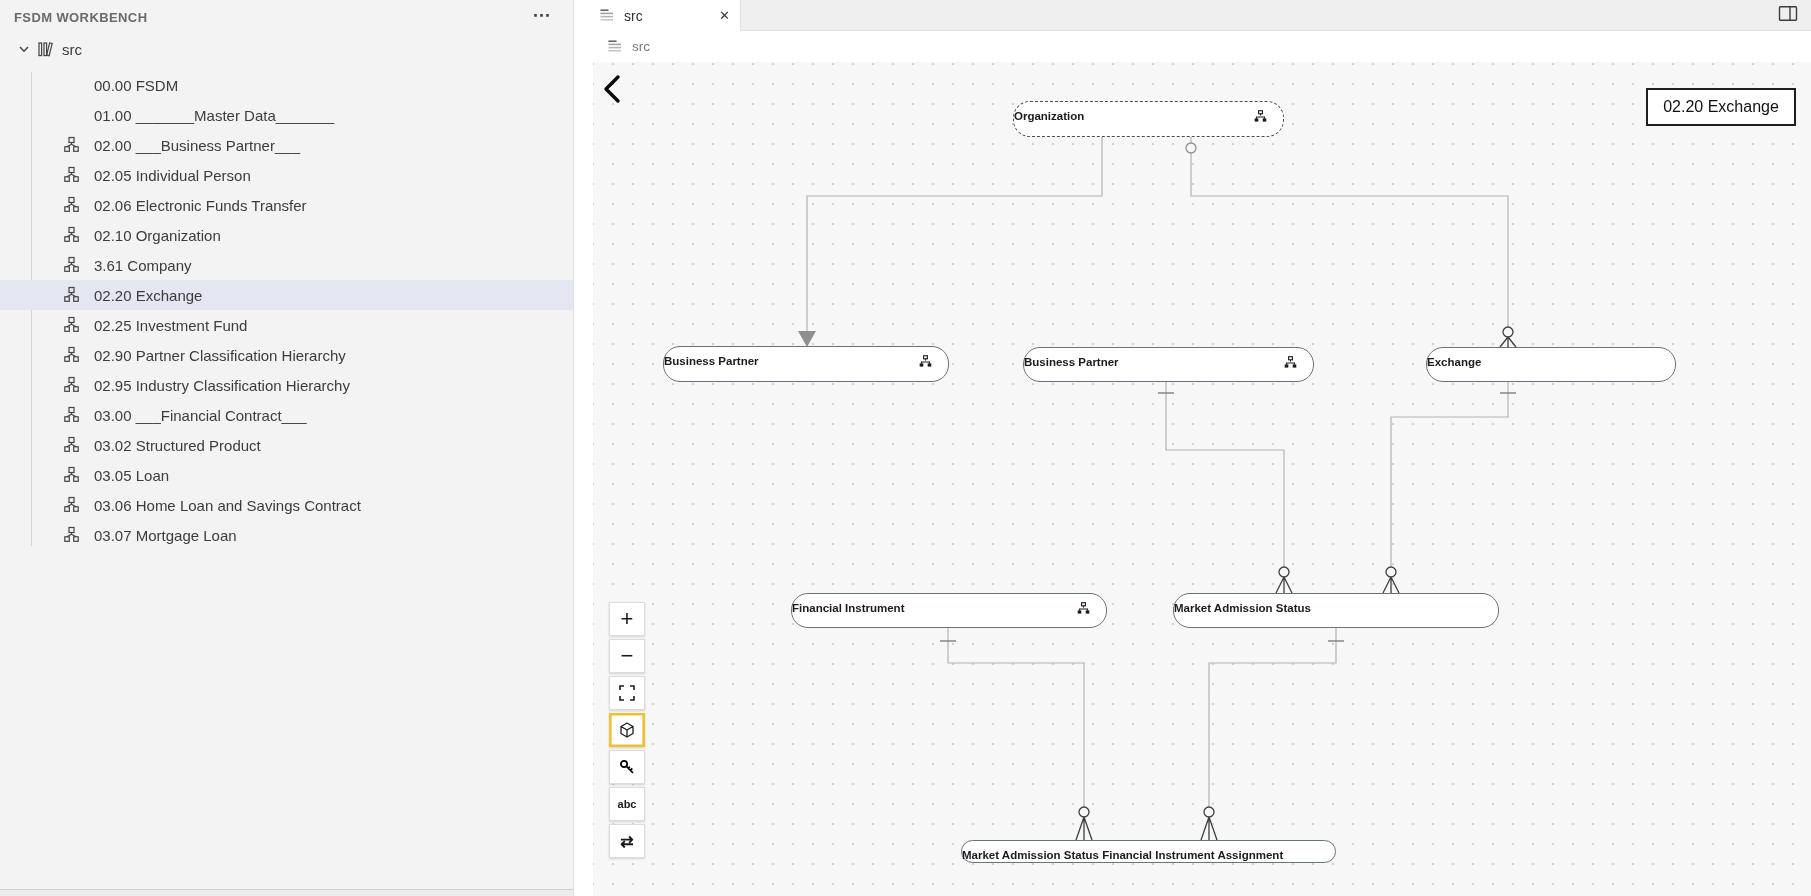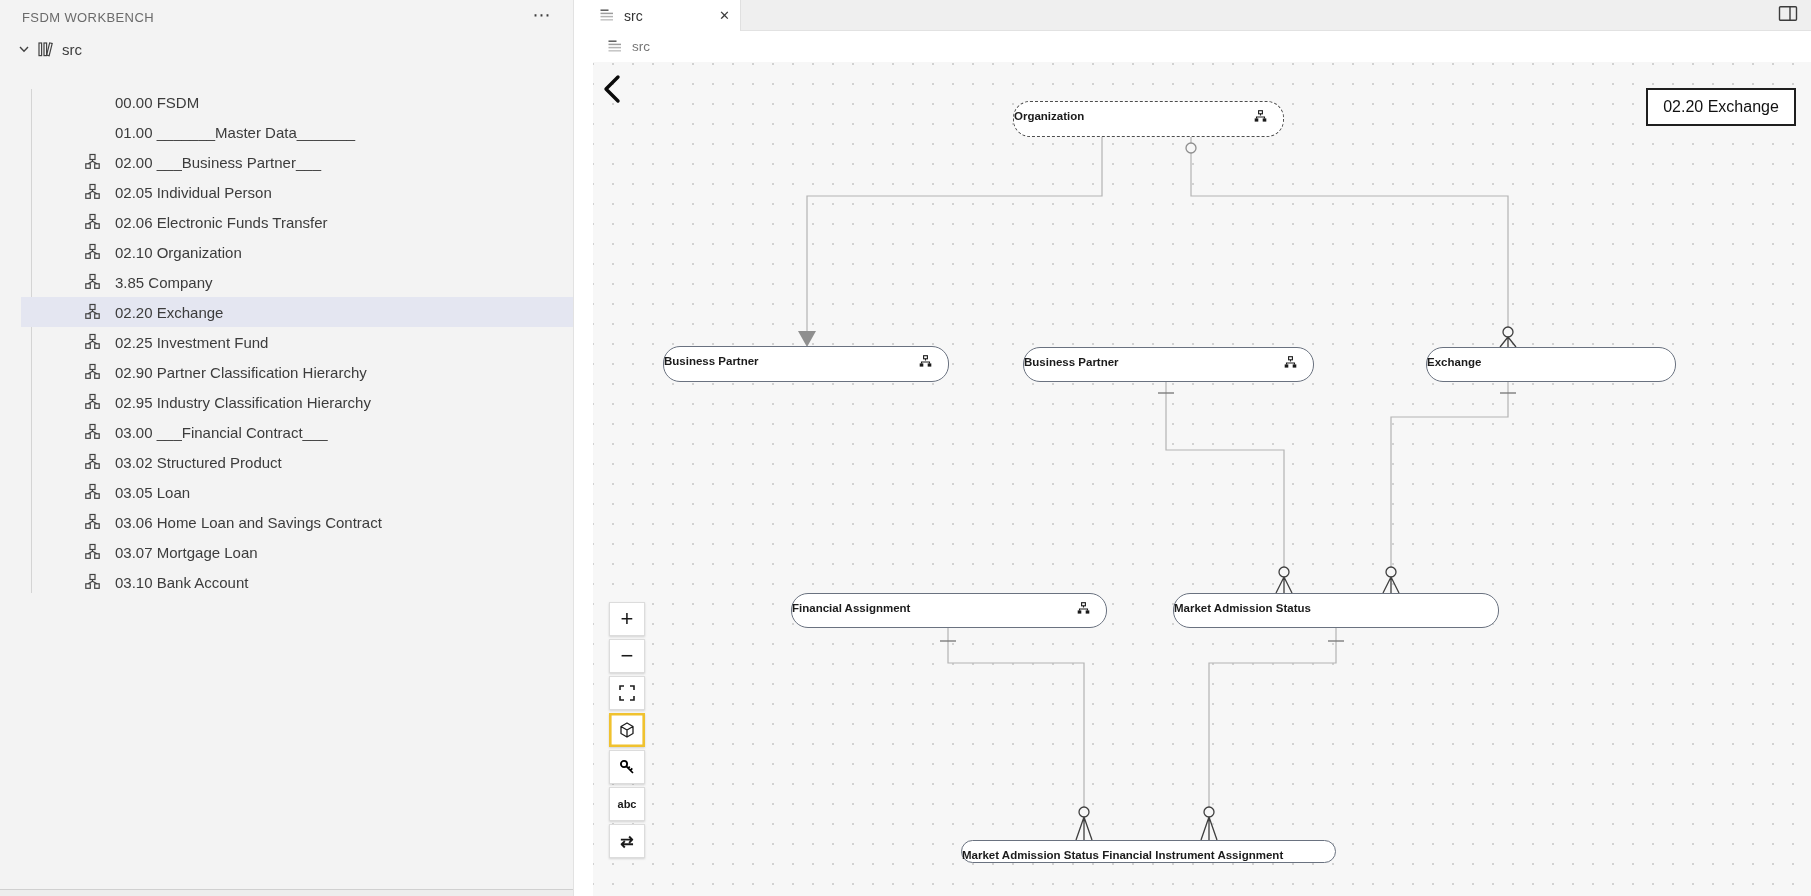--- a/index.html
+++ b/index.html
@@ -3,29 +3,29 @@
 <meta charset="utf-8">
 <style>
   * { margin:0; padding:0; box-sizing:border-box; }
   html,body { width:1811px; height:896px; overflow:hidden; background:#fff;
               font-family:"Liberation Sans", sans-serif; }
   .app { display:flex; width:1811px; height:896px; }
 
   
   .sidebar { position:relative; width:573px; flex:none; background:#f3f3f3; height:100%; }
   .sidebar-header { position:relative; height:34px; display:flex; align-items:center;
-                    padding-left:22px; color:#6a6a6a; font-size:13px; letter-spacing:.4px; }
+                    padding-left:14px; color:#6a6a6a; font-size:13px; letter-spacing:.4px;font-weight:bold; }
   .more { position:absolute; right:22px; top:4px; font-size:18px; color:#3c3c3c; cursor:pointer; }
   .tree { font-size:15px; color:#3c3c3c; }
   .trow { display:flex; align-items:center; height:30px; position:relative; cursor:pointer; white-space:nowrap; }
   .trow.section { height:27px; font-weight:700; font-size:13.5px; color:#3b3b3b; }
   .chev { width:16px; height:16px; flex:none; display:inline-flex; }
   .icn { width:17px; height:17px; flex:none; display:inline-flex; }
   .pad { flex:none; display:inline-block; }
-  .tree-items { position:relative; margin-top:23px;padding-left:21px; }
+  .tree-items { position:relative; margin-top:6px; }
   .tree-items .guide { position:absolute; left:31px; top:2px; bottom:4px; width:1px; background:#d4d4d4; }
   .item { display:flex; align-items:center; height:30px; position:relative; cursor:pointer; }
   .item .icn { position:absolute; left:63px; top:6px; }
   .item .lbl { position:absolute; left:94px; }
   .item.selected { background:#e4e6f1; }
   .sidebar-bottom { position:absolute; left:0; right:0; bottom:0; height:7px;
                     background:#ededed; border-top:1px solid #d0d0d0; }
 
   
   .editor { flex:1; min-width:0; display:flex; flex-direction:column; background:#fff;
@@ -171,21 +171,21 @@
             <span class="icn">
               <svg width="17" height="17" viewBox="0 0 17 17">
                 <g fill="none" stroke="#424242" stroke-width="1.2">
                   <rect x="6" y="1.5" width="5" height="5"></rect>
                   <rect x="1.8" y="10.8" width="4.5" height="4.5"></rect>
                   <rect x="10.7" y="10.8" width="4.5" height="4.5"></rect>
                   <path d="M8.5,6.5 L8.5,8.2 M8.5,8.2 L4,10.8 M8.5,8.2 L13,10.8"></path>
                 </g>
               </svg>
             </span>
-            <span class="lbl">3.85 Company</span>
+            <span class="lbl">3.61 Company</span>
           </div>
           <div class="item selected">
             <span class="icn">
               <svg width="17" height="17" viewBox="0 0 17 17">
                 <g fill="none" stroke="#424242" stroke-width="1.2">
                   <rect x="6" y="1.5" width="5" height="5"></rect>
                   <rect x="1.8" y="10.8" width="4.5" height="4.5"></rect>
                   <rect x="10.7" y="10.8" width="4.5" height="4.5"></rect>
                   <path d="M8.5,6.5 L8.5,8.2 M8.5,8.2 L4,10.8 M8.5,8.2 L13,10.8"></path>
                 </g>
@@ -289,33 +289,20 @@
               <svg width="17" height="17" viewBox="0 0 17 17">
                 <g fill="none" stroke="#424242" stroke-width="1.2">
                   <rect x="6" y="1.5" width="5" height="5"></rect>
                   <rect x="1.8" y="10.8" width="4.5" height="4.5"></rect>
                   <rect x="10.7" y="10.8" width="4.5" height="4.5"></rect>
                   <path d="M8.5,6.5 L8.5,8.2 M8.5,8.2 L4,10.8 M8.5,8.2 L13,10.8"></path>
                 </g>
               </svg>
             </span>
             <span class="lbl">03.07 Mortgage Loan</span>
-          </div>
-          <div class="item">
-            <span class="icn">
-              <svg width="17" height="17" viewBox="0 0 17 17">
-                <g fill="none" stroke="#424242" stroke-width="1.2">
-                  <rect x="6" y="1.5" width="5" height="5"></rect>
-                  <rect x="1.8" y="10.8" width="4.5" height="4.5"></rect>
-                  <rect x="10.7" y="10.8" width="4.5" height="4.5"></rect>
-                  <path d="M8.5,6.5 L8.5,8.2 M8.5,8.2 L4,10.8 M8.5,8.2 L13,10.8"></path>
-                </g>
-              </svg>
-            </span>
-            <span class="lbl">03.10 Bank Account</span>
           </div>
         </div>
     </div>
     <div class="sidebar-bottom"></div>
   </aside>
 
   <main class="editor">
 
     <div class="tabbar">
       <div class="tab">
@@ -408,21 +395,21 @@
               </svg></span></div>
           <div class="node" style="left: 430px; top: 285px; width: 291px; height: 35px;"><span>Business Partner</span><span class="node-icon"><svg width="13" height="13" viewBox="0 0 13 13">
                 <g stroke="#1a1a1a" stroke-width="1.1" fill="none">
                   <rect x="4.6" y="0.7" width="3.8" height="3.1"></rect>
                   <path d="M6.5,3.8 V5.6 M2.5,8.4 V7 H10.5 V8.4"></path>
                 </g>
                 <rect x="0.7" y="8.4" width="3.6" height="3.2" fill="#1a1a1a"></rect>
                 <rect x="8.7" y="8.4" width="3.6" height="3.2" fill="#1a1a1a"></rect>
               </svg></span></div>
           <div class="node" style="left: 833px; top: 285px; width: 250px; height: 35px;"><span>Exchange</span></div>
-          <div class="node" style="left: 198px; top: 531px; width: 316px; height: 35px;"><span>Financial Assignment</span><span class="node-icon"><svg width="13" height="13" viewBox="0 0 13 13">
+          <div class="node" style="left: 198px; top: 531px; width: 316px; height: 35px;"><span>Financial Instrument</span><span class="node-icon"><svg width="13" height="13" viewBox="0 0 13 13">
                 <g stroke="#1a1a1a" stroke-width="1.1" fill="none">
                   <rect x="4.6" y="0.7" width="3.8" height="3.1"></rect>
                   <path d="M6.5,3.8 V5.6 M2.5,8.4 V7 H10.5 V8.4"></path>
                 </g>
                 <rect x="0.7" y="8.4" width="3.6" height="3.2" fill="#1a1a1a"></rect>
                 <rect x="8.7" y="8.4" width="3.6" height="3.2" fill="#1a1a1a"></rect>
               </svg></span></div>
           <div class="node" style="left: 580px; top: 531px; width: 326px; height: 35px;"><span>Market Admission Status</span></div>
           <div class="node" style="left: 368px; top: 778px; width: 375px; height: 23px;"><span>Market Admission Status Financial Instrument Assignment</span></div>
         </div>

